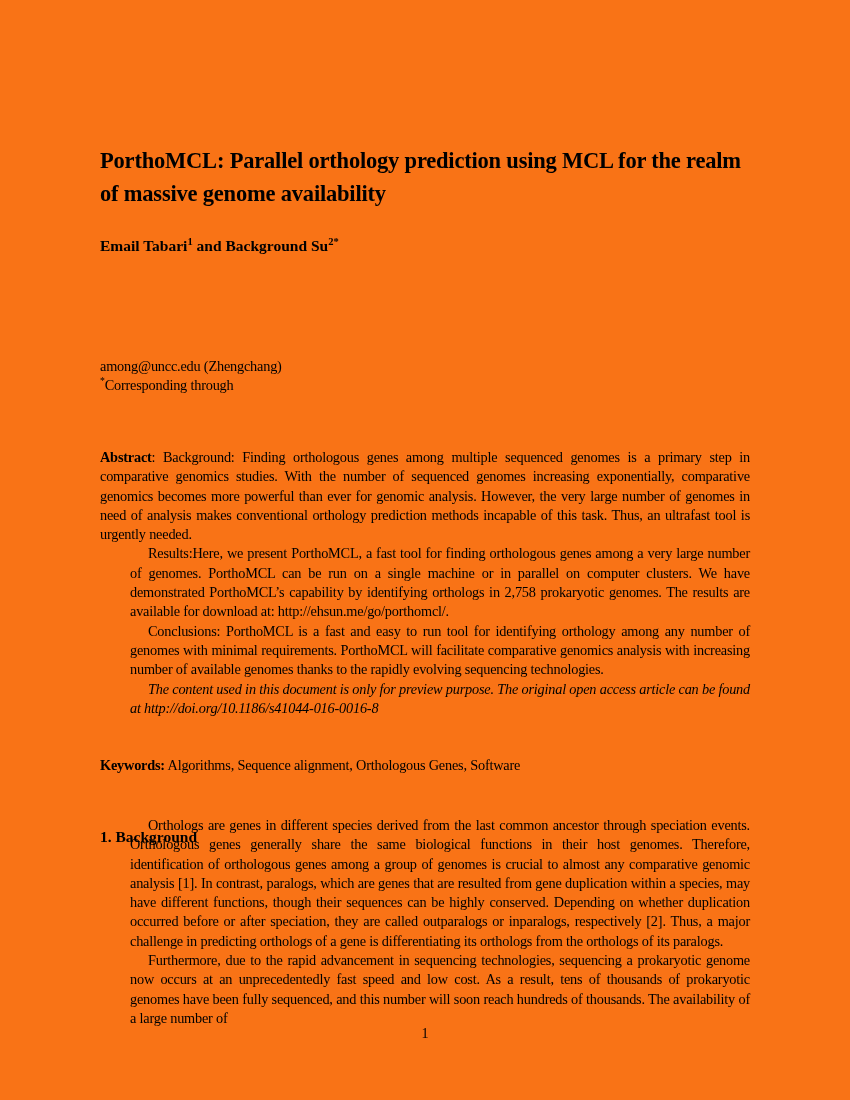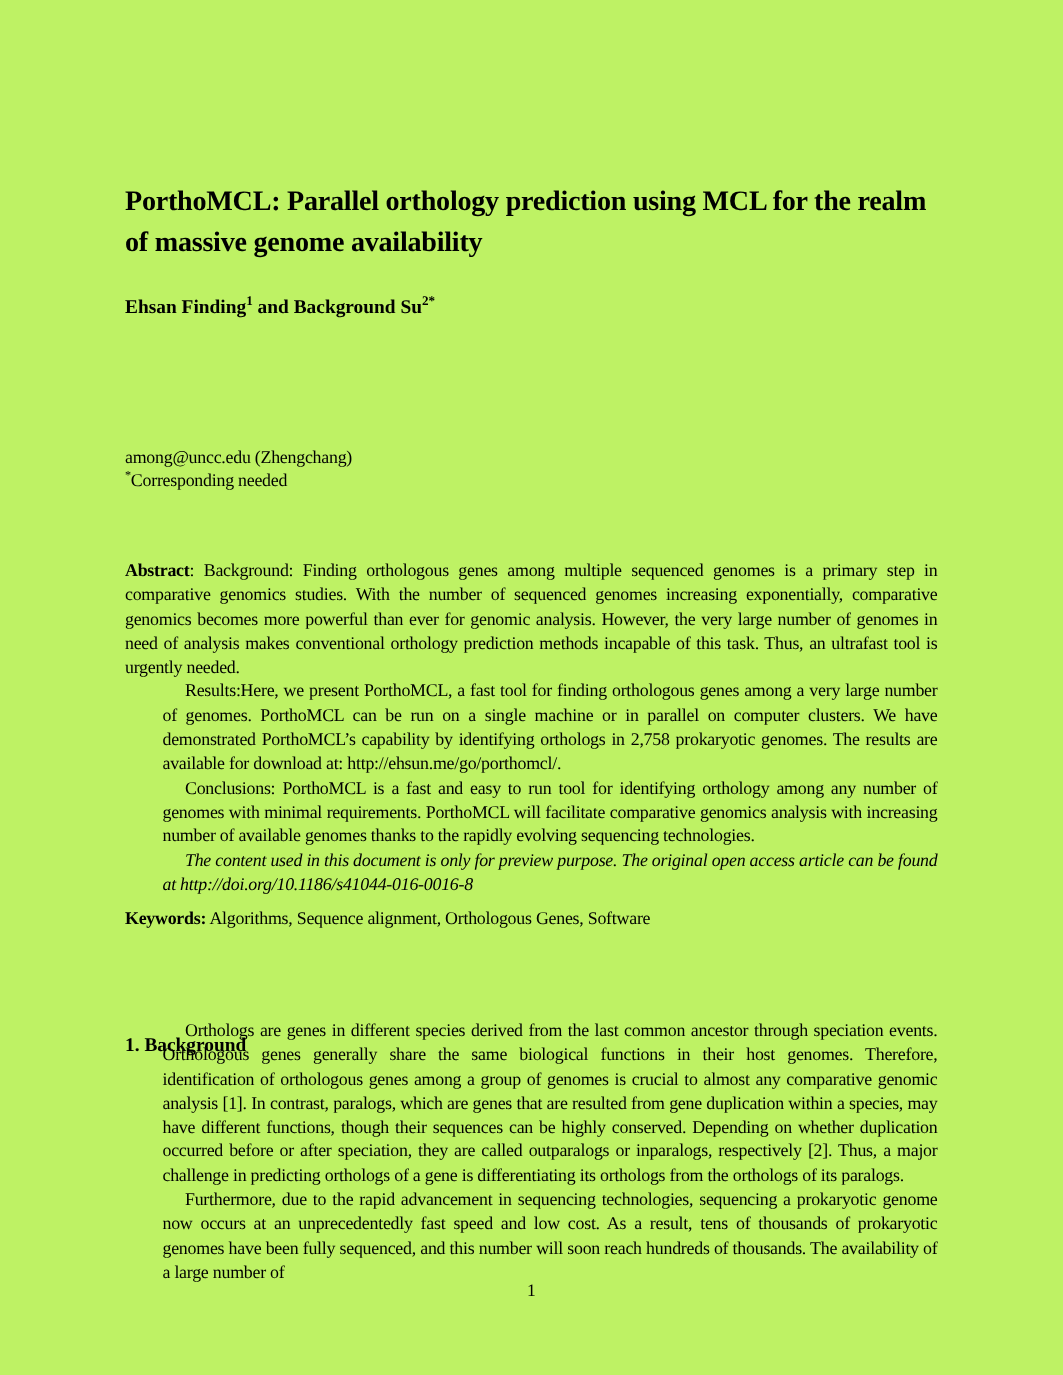--- a/index.html
+++ b/index.html
@@ -1,60 +1,60 @@
 <!DOCTYPE html>
 <html lang="en"><head>
 <meta charset="utf-8">
 <style>
   html,body{margin:0;padding:0;background:#ffffff;}
   .page{
     position:relative;
     width:850px;height:1100px;
-    background:#bef264;
+    background:#f97316;
     color:#000000;
     font-family:"Liberation Serif", serif;
     overflow:hidden;
   }
   .block{position:absolute;left:100px;width:650px;}
   .title{
     top:144px;
     font-size:22.5px;font-weight:bold;
     line-height:33px;letter-spacing:-0.2px;
     margin:0;
   }
   .authors{top:236px;font-size:15.5px;font-weight:bold;line-height:20px;}
   .bodytext{font-size:14.3px;line-height:19.3px;letter-spacing:-0.2px;text-align:justify;}
   .affils{top:270px;}
   .contact{top:357px;}
   .abstract{top:448px;}
-  .keywords{top:726px;}
+  .keywords{top:756px;}
   .bg-heading{top:827px;font-size:15.5px;font-weight:bold;line-height:20px;}
   .bg-body{top:816px;}
   .pagenum{position:absolute;left:0;top:1026px;width:850px;text-align:center;font-size:14px;}
   p{margin:0;padding:0;}
   .ind{text-indent:18px;margin-left:30px;}
   .b{font-weight:bold;}
   .it{font-style:italic;}
   sup{font-size:0.68em;line-height:0;vertical-align:super;}
 </style>
 </head>
 <body>
 
 <div class="page">
 
   <h1 class="block title">PorthoMCL: Parallel orthology prediction using MCL for the realm of massive genome availability</h1>
 
-  <div class="block authors"><span>Ehsan Finding</span><sup>1</sup><span> and </span><span>Background Su</span><sup>2*</sup></div>
+  <div class="block authors"><span>Email Tabari</span><sup>1</sup><span> and </span><span>Background Su</span><sup>2*</sup></div>
 
   <div class="block bodytext affils">
   </div>
 
   <div class="block bodytext contact">
     <div>among@uncc.edu (Zhengchang)</div>
-    <div><sup>*</sup><span>Corresponding needed</span></div>
+    <div><sup>*</sup><span>Corresponding through</span></div>
   </div>
 
   <div class="block bodytext abstract">
     <p><span class="b">Abstract</span><span>: Background: Finding orthologous genes among multiple sequenced genomes is a primary step in comparative genomics studies. With the number of sequenced genomes increasing exponentially, comparative genomics becomes more powerful than ever for genomic analysis. However, the very large number of genomes in need of analysis makes conventional orthology prediction methods incapable of this task. Thus, an ultrafast tool is urgently needed.</span></p>
     <p class="ind">Results:Here, we present PorthoMCL, a fast tool for finding orthologous genes among a very large number of genomes. PorthoMCL can be run on a single machine or in parallel on computer clusters. We have demonstrated PorthoMCL’s capability by identifying orthologs in 2,758 prokaryotic genomes. The results are available for download at: http://ehsun.me/go/porthomcl/.</p>
     <p class="ind">Conclusions: PorthoMCL is a fast and easy to run tool for identifying orthology among any number of genomes with minimal requirements. PorthoMCL will facilitate comparative genomics analysis with increasing number of available genomes thanks to the rapidly evolving sequencing technologies.</p>
     <p class="ind it">The content used in this document is only for preview purpose. The original open access article can be found at http://doi.org/10.1186/s41044-016-0016-8</p>
   </div>
 
   <div class="block bodytext keywords"><span class="b">Keywords:</span><span> Algorithms, Sequence alignment, Orthologous Genes, Software</span></div>

